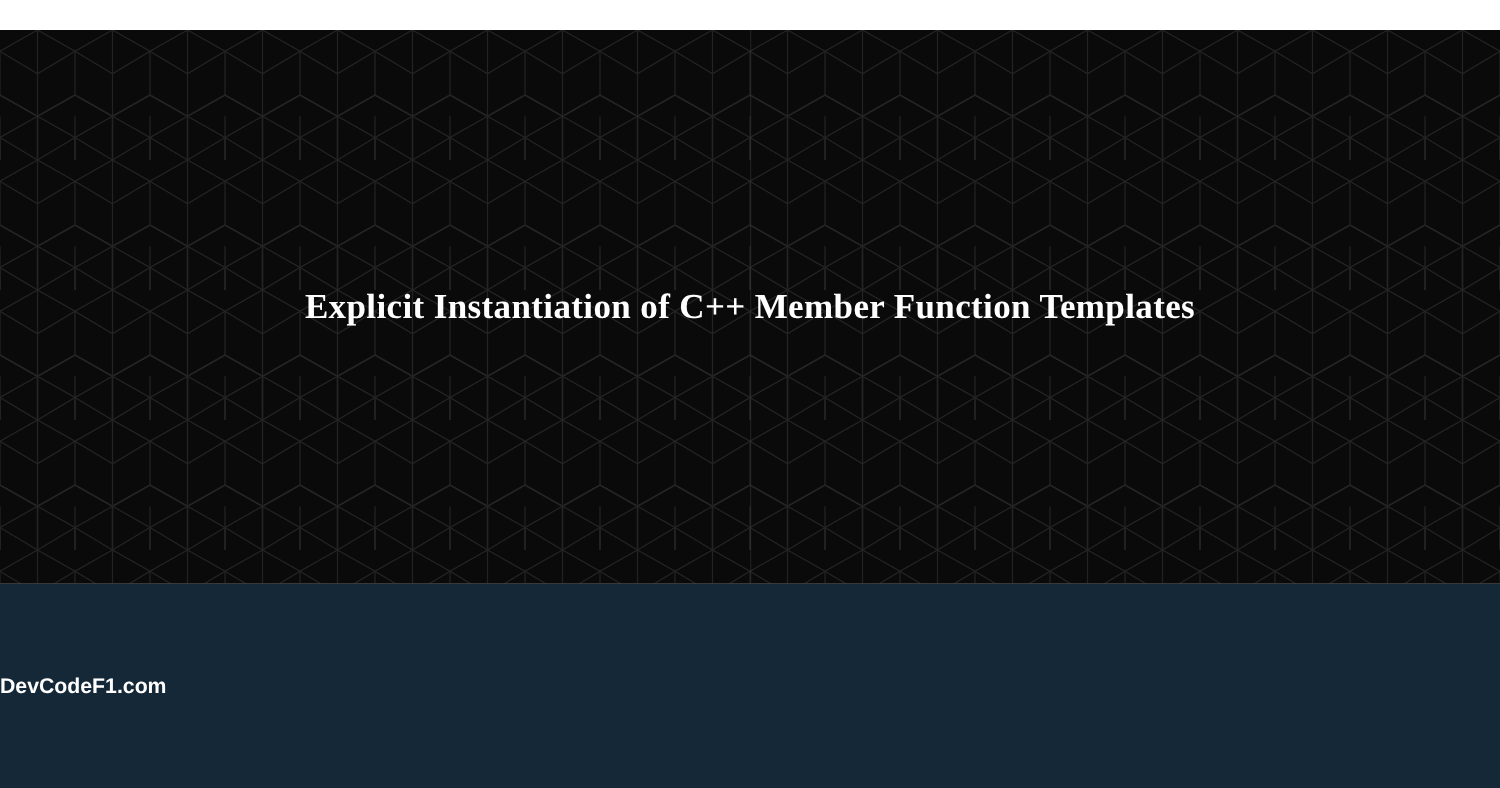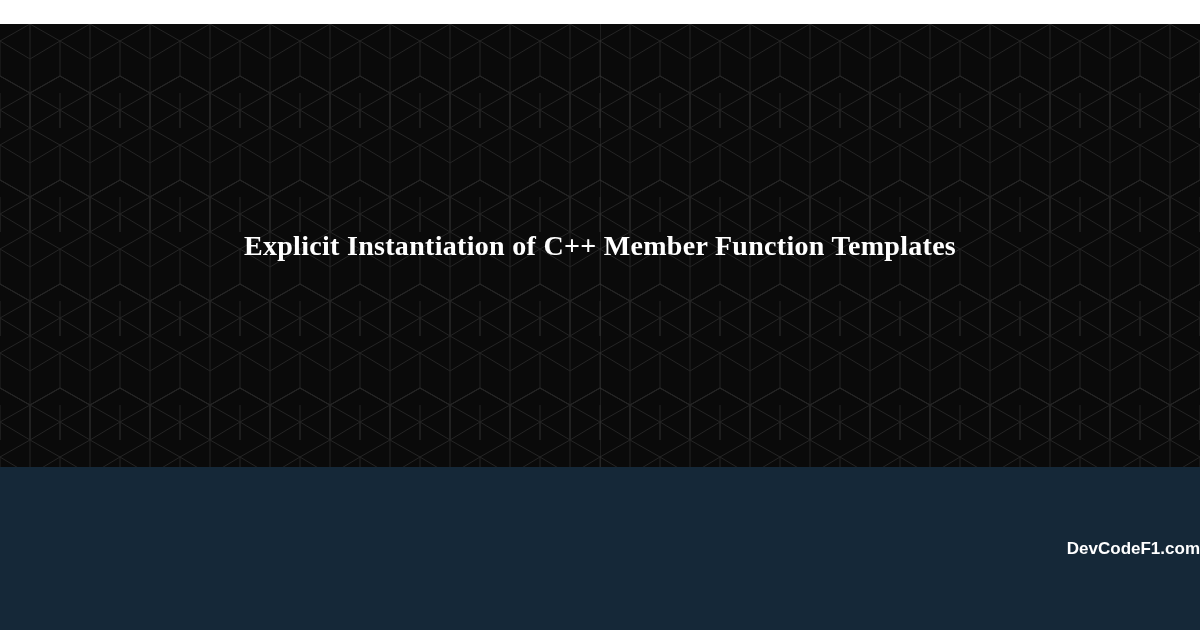--- a/index.html
+++ b/index.html
@@ -45,21 +45,21 @@
       font-weight: bold;
       text-align: center;
       padding: 0 40px;
       letter-spacing: 0.3px;
     }
     .bottom-section {
       height: 178px;
       background-color: #152838;
       display: flex;
       align-items: center;
-      justify-content: flex-end;
+      justify-content: flex-start;
     }
     .site-name {
       color: #ffffff;
       font-size: 17px;
       font-weight: bold;
       font-family: -apple-system, BlinkMacSystemFont, 'Segoe UI', Arial, sans-serif;
     }
     .vertical-seam {
       position: absolute;
       top: 0;

